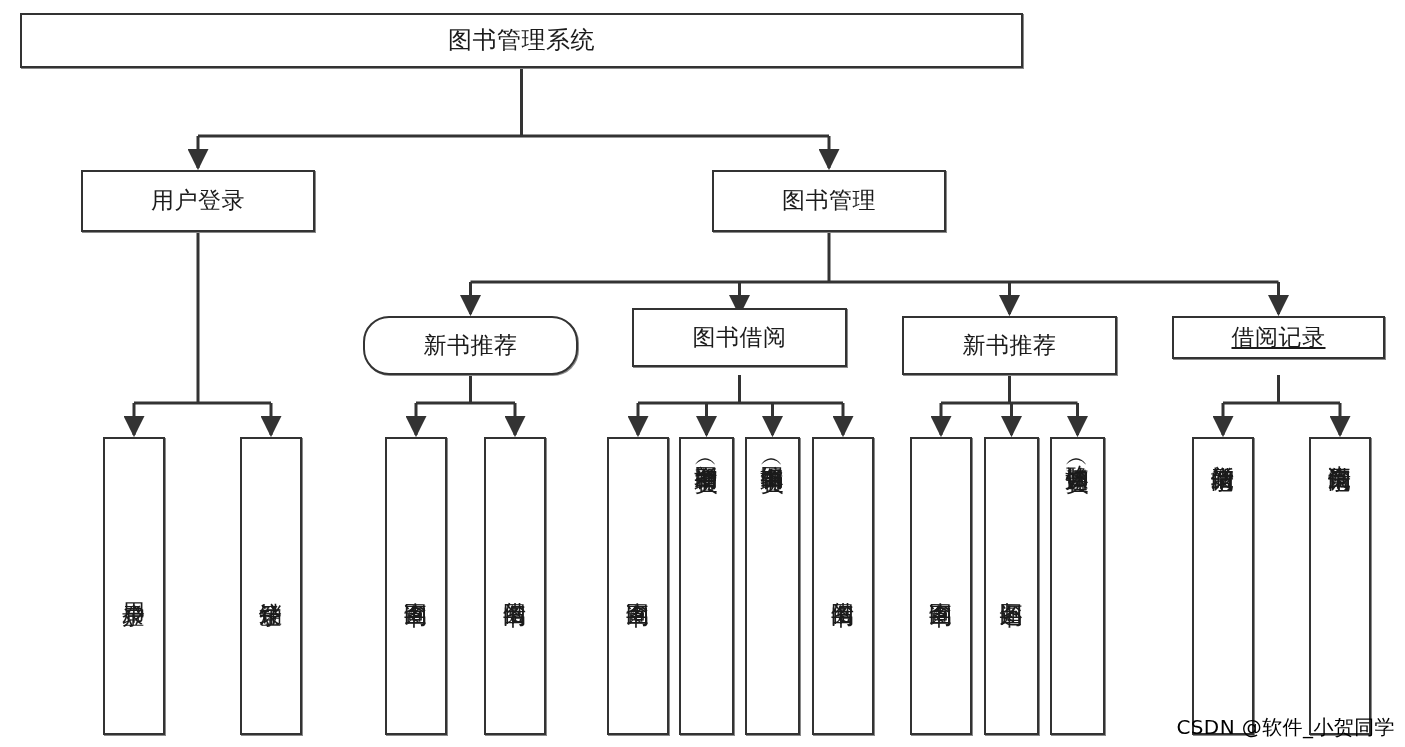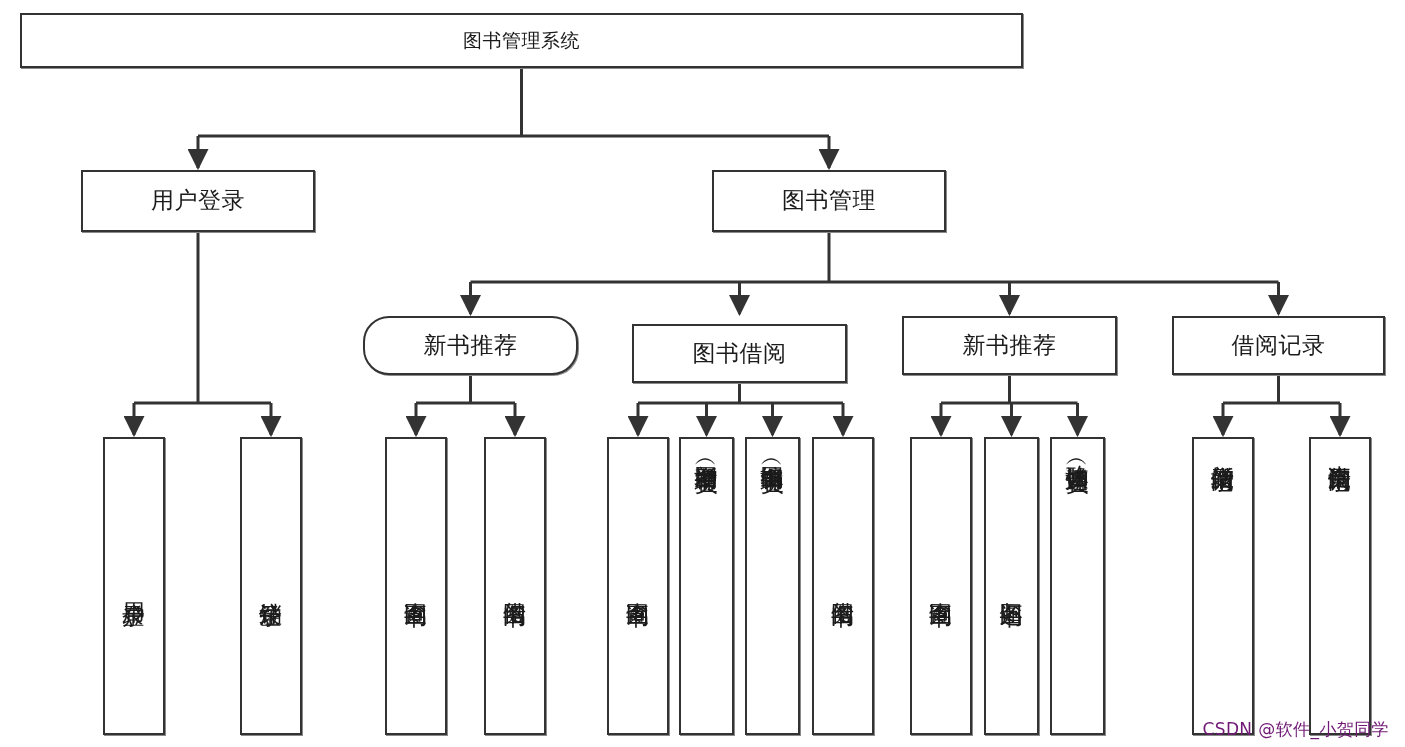--- a/index.html
+++ b/index.html
@@ -58,28 +58,28 @@
     line-height: 1.22;
     letter-spacing: 1px;
     margin-top: 8px;
   }
   .node.vertical.centered {
     align-items: center;
   }
   .node.vertical.centered .node-label {
     margin-top: 0;
   }
-  .node.root .node-label { font-size: 19px; }
+  .node.root .node-label { font-size: 24px; }
 
   #watermark {
     position: absolute;
-    right: 16px;
+    right: 10px;
     bottom: 6px;
-    font-size: 17px;
-    color: #701a75;
+    font-size: 20px;
+    color: #000000;
     letter-spacing: 0.4px;
     white-space: nowrap;
     pointer-events: none;
   }
 </style>
 </head>
 <body>
 
 <div id="canvas">
   <svg id="edges" viewBox="0 0 1405 747" xmlns="http://www.w3.org/2000/svg">
@@ -131,27 +131,27 @@
       </div>
       <div class="node horizontal" style="left: 81px; top: 170px; width: 234px; height: 62px;">
         <span class="node-label">用户登录</span>
       </div>
       <div class="node horizontal" style="left: 712px; top: 170px; width: 234px; height: 62px;">
         <span class="node-label">图书管理</span>
       </div>
       <div class="node horizontal" style="left: 363px; top: 316px; width: 215px; height: 59px; border-radius: 26px;">
         <span class="node-label">新书推荐</span>
       </div>
-      <div class="node horizontal" style="left: 632px; top: 324px; width: 215px; height: 59px;">
+      <div class="node horizontal" style="left: 632px; top: 308px; width: 215px; height: 59px;">
         <span class="node-label">图书借阅</span>
       </div>
       <div class="node horizontal" style="left: 902px; top: 316px; width: 215px; height: 59px;">
         <span class="node-label">新书推荐</span>
       </div>
-      <div class="node horizontal" style="left: 1172px; top: 316px; width: 213px; height: 59px;">
+      <div class="node horizontal" style="left: 1172px; top: 316px; width: 213px; height: 43px; text-decoration: underline;">
         <span class="node-label">借阅记录</span>
       </div>
       <div class="node vertical centered" style="left: 103px; top: 437px; width: 62px; height: 298px;">
         <span class="node-label">用户登录</span>
       </div>
       <div class="node vertical centered" style="left: 240px; top: 437px; width: 62px; height: 298px;">
         <span class="node-label">注销登录</span>
       </div>
       <div class="node vertical centered" style="left: 385px; top: 437px; width: 62px; height: 298px;">
         <span class="node-label">查询图书</span>

